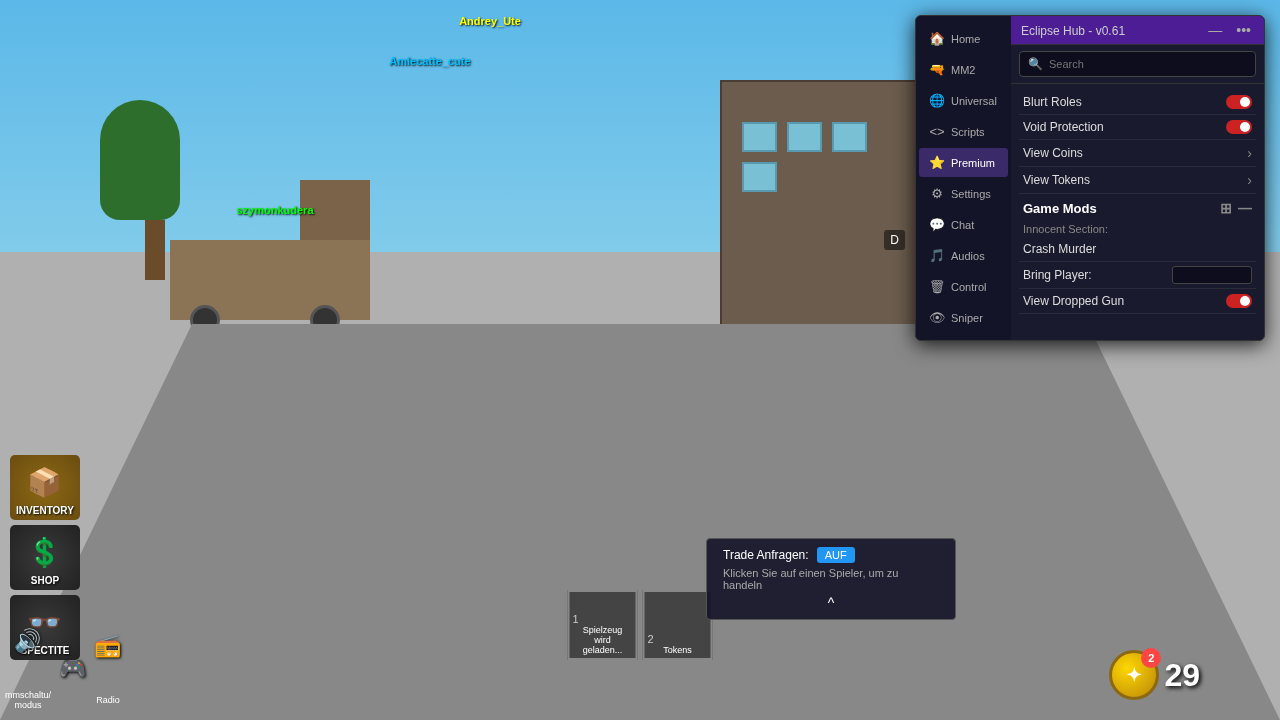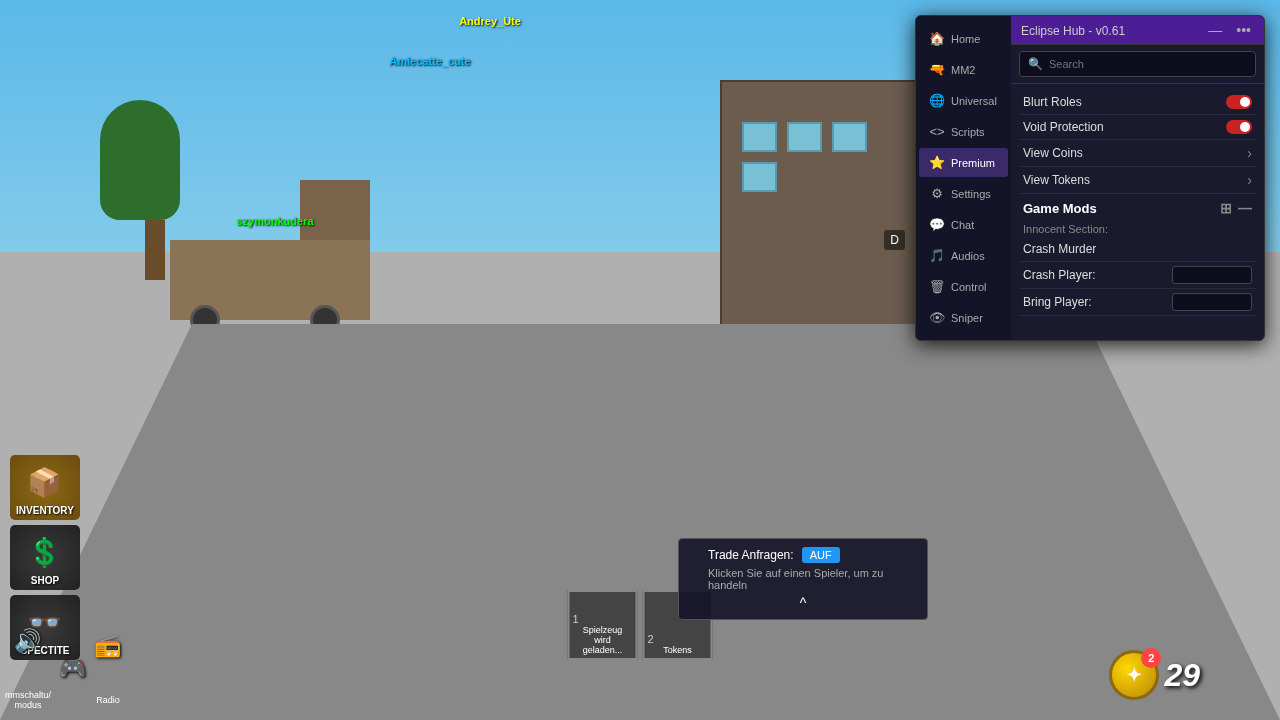--- a/index.html
+++ b/index.html
@@ -292,31 +292,30 @@
       display: flex;
       align-items: center;
       justify-content: center;
       font-weight: bold;
     }
     .score-display {
       font-size: 32px;
       font-weight: bold;
       color: white;
       text-shadow: 2px 2px 4px #000;
-      font-style: italic;
     }
 
     
     #trade-notification {
       position: absolute;
       bottom: 100px;
-      right: 352px;
+      right: 324px;
       background: rgba(20, 20, 40, 0.9);
       border: 1px solid #555;
-      padding: 8px 29px;
+      padding: 8px 16px;
       color: white;
       font-size: 12px;
       border-radius: 4px;
       max-width: 250px;
     }
     .trade-header {
       display: flex;
       align-items: center;
       gap: 8px;
       margin-bottom: 4px;
@@ -572,21 +571,21 @@
       <div class="truck-wheel" style="left:20px;"></div>
       <div class="truck-wheel" style="right:30px;"></div>
     </div>
     <div class="truck-cab"></div>
   </div>
 
   <div class="road"></div>
 
   <span class="nametag nametag-yellow" style="top:15px; left:490px;">Andrey_Ute</span>
   <span class="nametag nametag-blue" style="top:55px; left:430px;">Amlecatte_cute</span>
-  <span class="nametag nametag-green" style="top:215px; left:275px;">szymonkudera</span>
+  <span class="nametag nametag-green" style="top:204px; left:275px;">szymonkudera</span>
 
 
   <div id="kd-display">D</div>
 
   <div id="left-icons">
     <div class="hud-icon inventory-icon">
       <div class="hud-icon-img">📦</div>
       <div class="hud-icon-label">INVENTORY</div>
     </div>
     <div class="hud-icon shop-icon">
@@ -734,26 +733,26 @@
           <span class="section-ctrl">—</span>
         </div>
       </div>
 
       <div class="subsection-label">Innocent Section:</div>
 
       <div class="feature-row">
         <span class="feature-label">Crash Murder</span>
       </div>
 
-      <div class="input-row">
-        <span class="feature-label">Crash Player:</span>
-        <input class="input-field" type="text" style="">
-      </div>
 
       <div class="input-row">
         <span class="feature-label">Bring Player:</span>
         <input class="input-field" type="text" style="">
       </div>
 
+      <div class="feature-row">
+        <span class="feature-label">View Dropped Gun</span>
+        <div class="toggle-red"></div>
+      </div>
 
     </div>
   </div>
 </div>
 
 </body></html>

